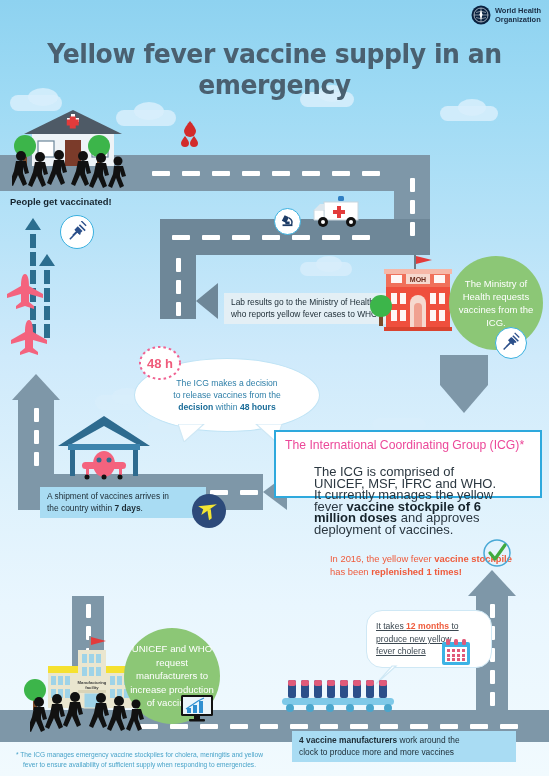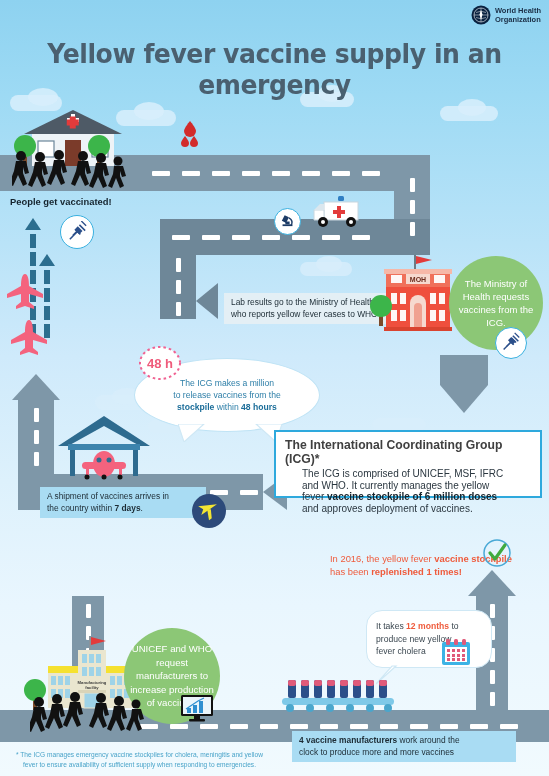--- a/index.html
+++ b/index.html
@@ -40,25 +40,25 @@
   .greencircle{position:absolute;border-radius:50%;background:#8cc776;color:#fff;
      display:flex;align-items:center;justify-content:center;text-align:center;
      font-size:9.5px;line-height:13px;padding:6px;box-sizing:border-box;}
   
   .bubble{position:absolute;background:#fff;border:1.5px solid #bfe3f5;border-radius:50%;
      display:flex;align-items:center;justify-content:center;text-align:center;box-sizing:border-box;}
   .bubble .btxt{font-size:8.6px;color:#2e7fa8;line-height:12px;padding:0 14px;}
   .bubble .btxt b{color:#1b6d99;}
   .bubble2{position:absolute;background:#fff;border:1.5px solid #cfe8f5;border-radius:16px;
      display:flex;align-items:center;box-sizing:border-box;}
-  .bubble2 .btxt{font-size:8.6px;color:#33404a;line-height:12.5px;padding:6px 9px;}
+  .bubble2 .btxt{font-size:8.6px;color:#33404a;line-height:12.5px;padding:6px 9px;text-decoration:underline;}
   
   #icg{position:absolute;background:#fff;border:2px solid #2ea9dd;box-sizing:border-box;}
-  #icg h3{margin:0;padding:6px 9px 2px;font-size:12.2px;color:#404040;font-weight:bold;}
-  #icg p{margin:0;padding:0 26px 7px;font-size:10px;color:#2b3740;line-height:11.6px;}
+  #icg h3{margin:0;padding:6px 9px 2px;font-size:12.2px;color:#ec4899;font-weight:normal;}
+  #icg p{margin:12px;padding:0 26px 7px;font-size:13px;color:#2b3740;line-height:11.6px;}
   #icg p b{font-weight:bold;color:#16232b;}
   
   #restock{position:absolute;font-size:9.4px;color:#ef5b3c;line-height:13px;}
   #restock b{font-weight:bold;}
   
   #footnote{position:absolute;font-size:6.6px;color:#4aa4c9;line-height:10px;}
   
   .badge{position:absolute;border-radius:50%;background:#fff;border:1.5px solid #37b0e0;
      display:flex;align-items:center;justify-content:center;box-sizing:border-box;}
   .badge.navy{background:#2d4a7a;border:none;}
@@ -332,24 +332,24 @@
       <rect x="10" y="7" width="7" height="5" transform="rotate(45 13 9)" fill="#2b4f8a"></rect>
       <g stroke="#2b4f8a" stroke-width="1.4" fill="none" transform="translate(3,-3)">
         <path d="M4 19 l7 -7"></path>
           <path d="M13 4 l5 5"></path>
       </g>
     </svg>
   </div>
 
   <div class="bubble" style="left:134px;top:358px;width:186px;height:74px;">
     <div class="btxt">
-      <div>The ICG makes a million</div>
+      <div>The ICG makes a decision</div>
       <div>to release vaccines from the</div>
       <div>
-        <b>stockpile</b><span> within </span><b>48 hours</b>
+        <b>decision</b><span> within </span><b>48 hours</b>
       </div>
     </div>
   </div>
   <svg class="abs" style="left:178px;top:424px;" width="30" height="18" viewBox="0 0 30 18">
     <polygon points="0,0 26,0 6,18" fill="#fff" stroke="#cfe8f5" stroke-width="1.2"></polygon>
   </svg>
   <svg class="abs" style="left:252px;top:424px;" width="30" height="18" viewBox="0 0 30 18">
     <polygon points="4,0 30,0 24,18" fill="#fff" stroke="#cfe8f5" stroke-width="1.2"></polygon>
   </svg>
 

